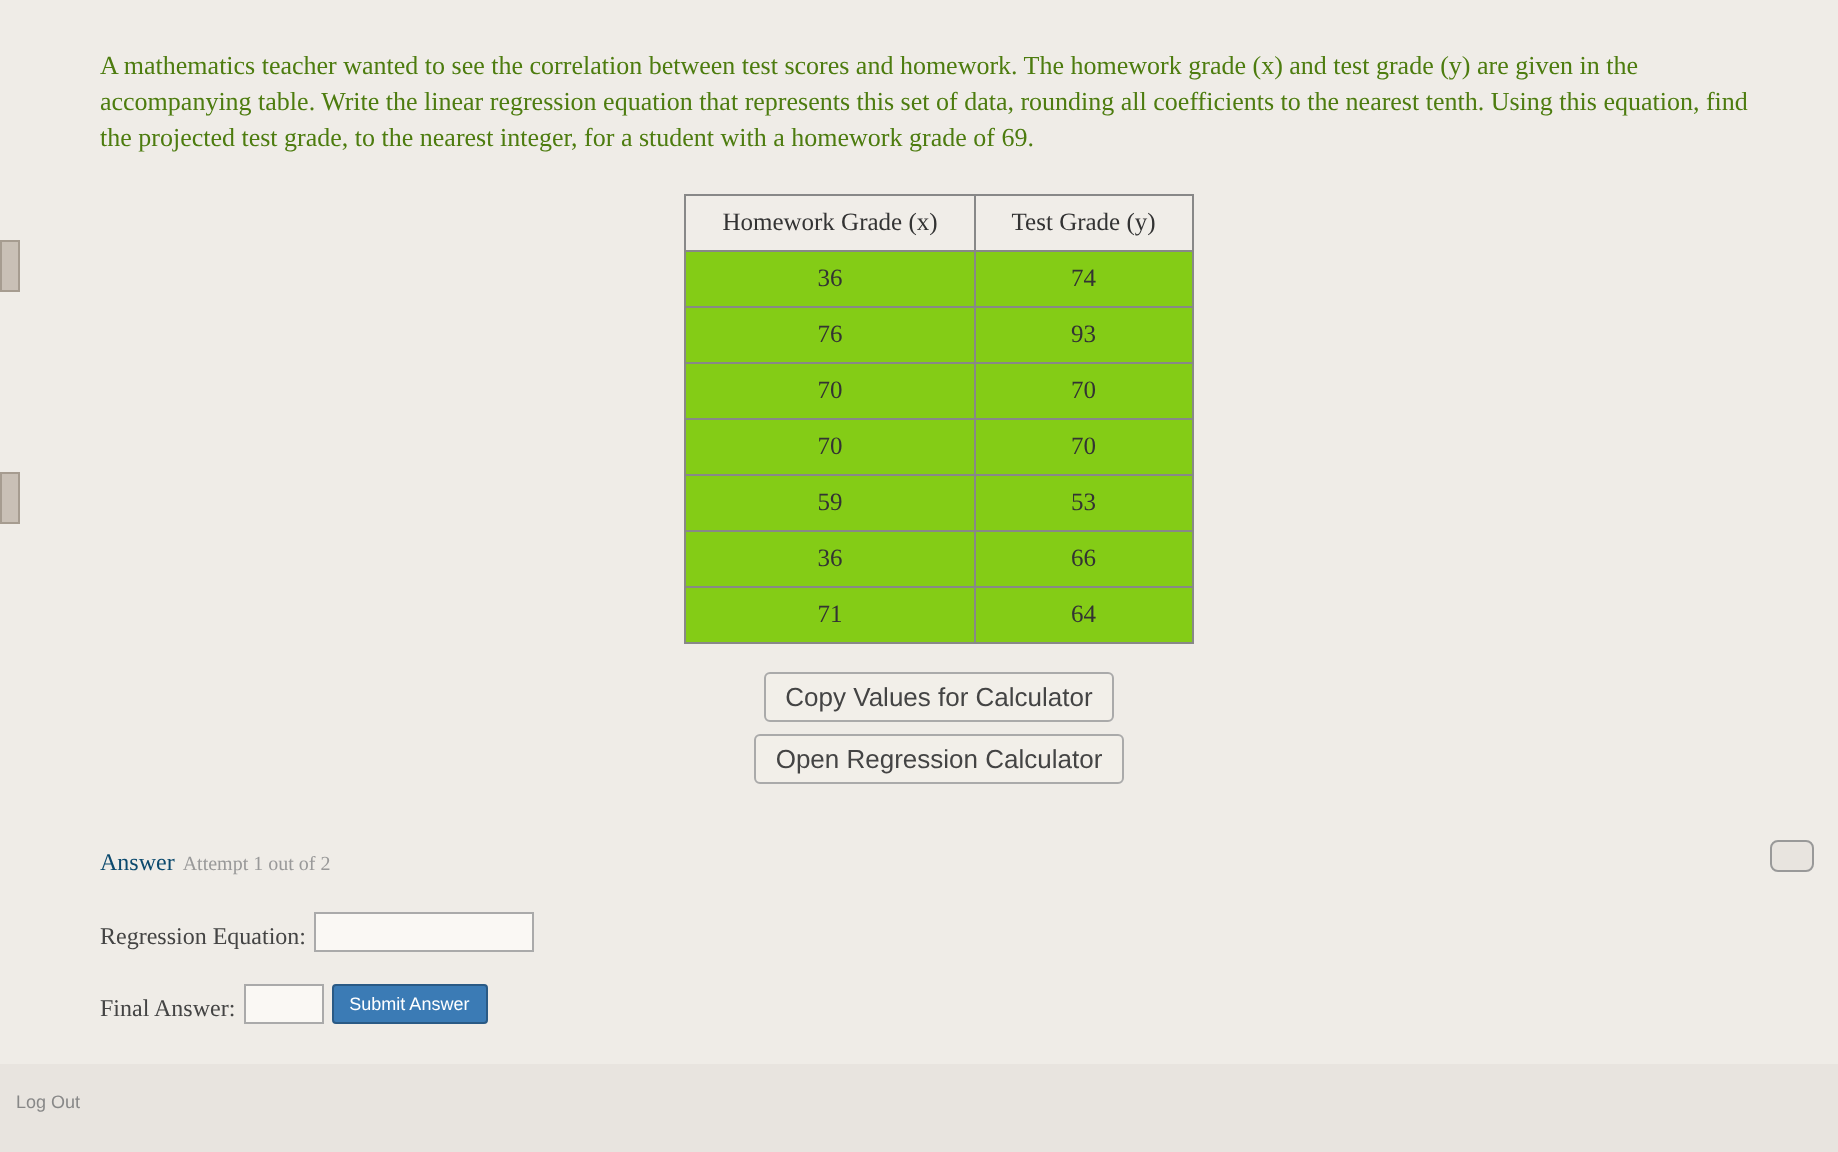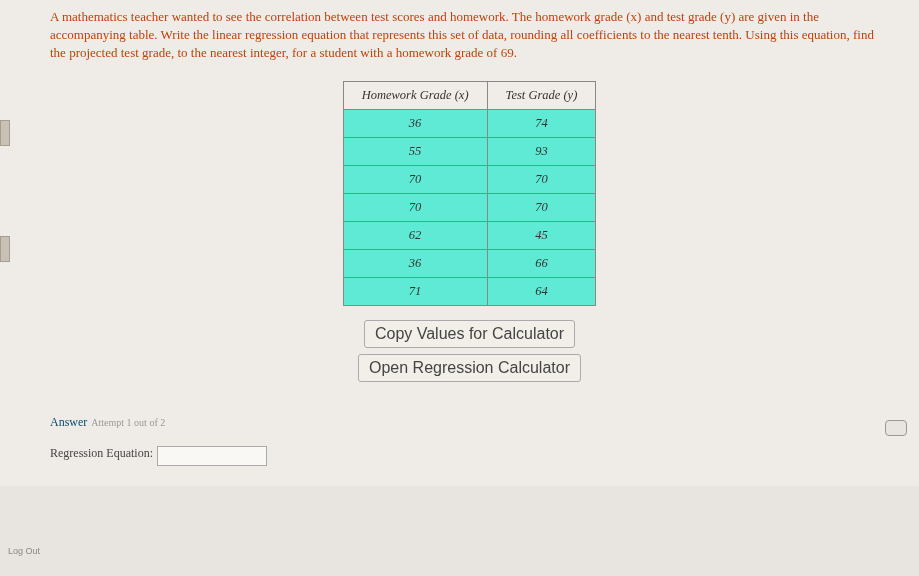--- a/index.html
+++ b/index.html
@@ -10,53 +10,53 @@
       height: 576px;
       position: relative;
       overflow: hidden;
     }
     .content {
       padding: 8px 30px 20px 50px;
       background: #efece7;
     }
     .question {
       font-size: 13px;
-      color: #c2410c;
+      color: #4d7c0f;
       line-height: 1.4;
       margin-bottom: 18px;
+      margin-top: 16px;
     }
     .table-wrap {
       display: flex;
       flex-direction: column;
       align-items: center;
       margin-bottom: 20px;
     }
     table {
       border-collapse: collapse;
-      background: #5eead4;
-      font-style: italic;
+      background: #84cc16;
     }
     th, td {
       border: 1px solid #888;
       padding: 6px 18px;
       text-align: center;
       font-size: 12.5px;
       color: #333;
       font-weight: normal;
     }
     th { font-weight: normal; background: #f0ede8; }
     .btn-group {
       display: flex;
       flex-direction: column;
       gap: 6px;
       margin-top: 14px;
       align-items: center;
     }
     .calc-btn {
-      font-size: 16px;
+      font-size: 13px;
       padding: 4px 10px;
       background: #f2efe9;
       border: 1px solid #aaa;
       border-radius: 3px;
       color: #444;
       cursor: pointer;
       font-family: Arial, sans-serif;
     }
     .answer-section {
       margin-top: 30px;
@@ -65,21 +65,21 @@
       font-size: 12px;
       color: #0c4a6e;
     }
     .answer-sub {
       font-size: 10px;
       color: #999;
       margin-left: 0;
     }
     .input-row {
       display: flex;
-      align-items: flex-start;
+      align-items: flex-end;
       gap: 4px;
       margin-top: 16px;
     }
     .input-label {
       font-size: 12px;
       color: #444;
     }
     .text-input {
       border: 1px solid #aaa;
       background: #faf8f4;
@@ -149,34 +149,34 @@
           <th>Homework Grade (x)</th>
           <th>Test Grade (y)</th>
         </tr>
       </thead>
       <tbody>
         <tr>
             <td>36</td>
             <td>74</td>
           </tr>
         <tr>
-            <td>55</td>
+            <td>76</td>
             <td>93</td>
           </tr>
         <tr>
             <td>70</td>
             <td>70</td>
           </tr>
         <tr>
             <td>70</td>
             <td>70</td>
           </tr>
         <tr>
-            <td>62</td>
-            <td>45</td>
+            <td>59</td>
+            <td>53</td>
           </tr>
         <tr>
             <td>36</td>
             <td>66</td>
           </tr>
         <tr>
             <td>71</td>
             <td>64</td>
           </tr>
       </tbody>
@@ -192,17 +192,22 @@
     <div>
       <span class="answer-label">Answer</span>
       <span class="answer-sub">Attempt 1 out of 2</span>
     </div>
 
     <div class="input-row">
       <span class="input-label">Regression Equation:</span>
       <input class="text-input" type="text" style="">
     </div>
 
+    <div class="input-row">
+      <span class="input-label">Final Answer:</span>
+      <input class="text-input small" type="text" style="">
+      <button class="submit-btn">Submit Answer</button>
+    </div>
   </div>
 </div>
 
 <div class="right-badge"></div>
 <div class="logout">Log Out</div>
 
 </body></html>

